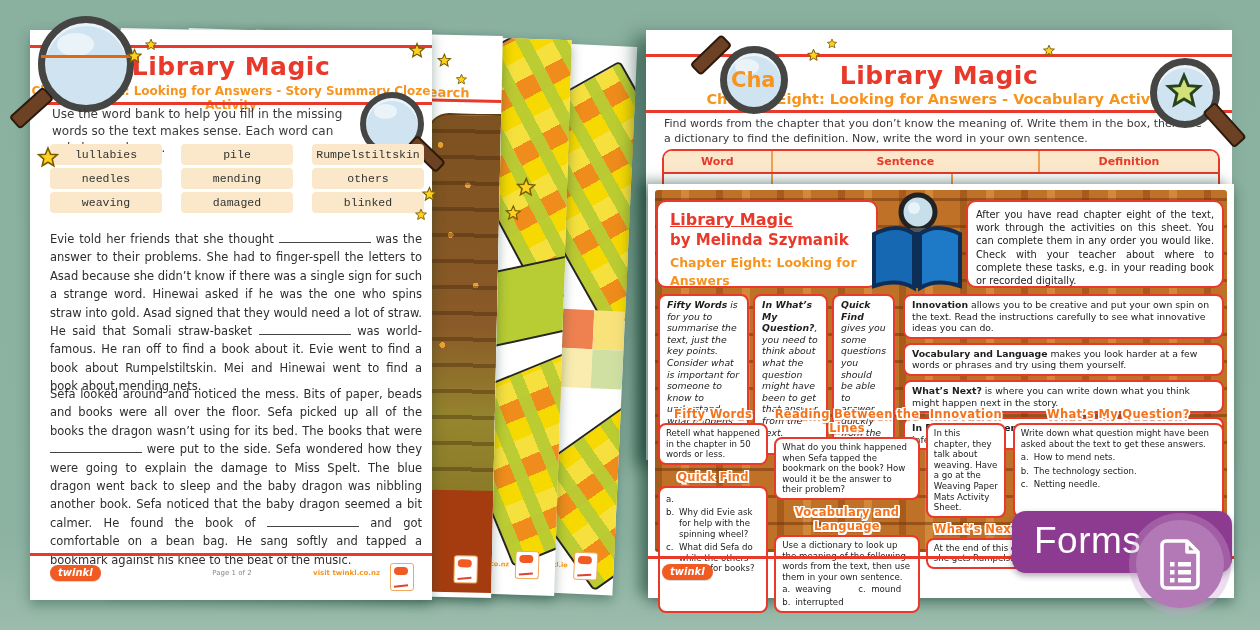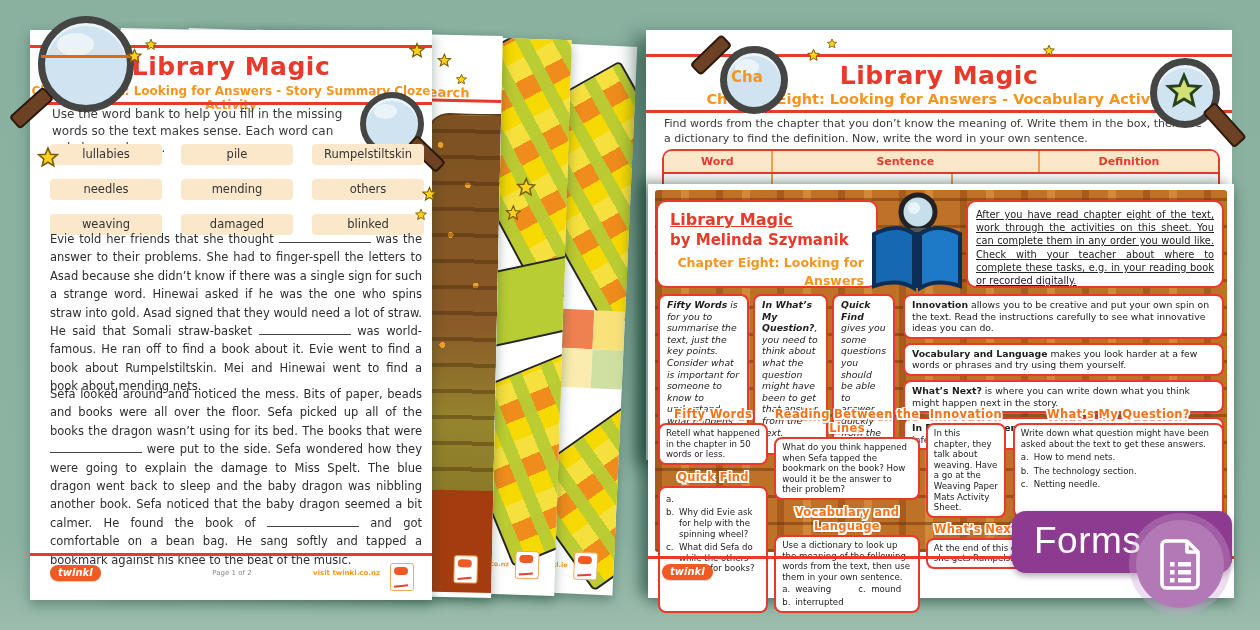--- a/index.html
+++ b/index.html
@@ -36,21 +36,21 @@
     background-color:#c07128;
     background-image:
       repeating-linear-gradient(0deg,rgba(100,45,8,.45) 0 3px,rgba(0,0,0,0) 3px 27px),
       repeating-linear-gradient(90deg,rgba(140,70,15,.5) 0 7px,rgba(0,0,0,0) 7px 26px,rgba(245,180,90,.35) 26px 34px,rgba(0,0,0,0) 34px 61px);
     border-radius:3px;}
   .star-svg{position:absolute;}
   
   .cloze{left:30px;top:30px;width:402px;height:570px;z-index:5;}
   .cloze .instr{position:absolute;left:22px;top:76px;width:310px;font-size:12px;line-height:17px;color:#3a3a3a;}
   .wordbank{position:absolute;left:20px;top:114px;width:374px;}
-  .wb-row{display:flex;gap:19px;margin-bottom:14px;}
+  .wb-row{display:flex;gap:19px;margin-bottom:3px;font-family:Liberation Mono, monospace;}
   .wb-cell{flex:1;background:#fbe8cb;border-radius:4px;height:21px;line-height:21px;text-align:center;
     font-size:11.5px;color:#333;}
   .para{position:absolute;left:20px;width:372px;font-size:11.5px;line-height:18.4px;color:#2e2e2e;text-align:justify;}
   .blank{display:inline-block;width:92px;height:9px;border-bottom:1.3px solid #444;}
   .cloze-footline{top:523px;}
   .cloze .footer{position:absolute;left:20px;right:18px;top:531px;height:30px;}
   .pagenum{position:absolute;left:0;right:0;top:8px;text-align:center;font-size:7px;color:#888;}
   .visiturl{position:absolute;right:34px;top:8px;font-size:7px;color:#f7941d;font-weight:bold;}
   
   .p2{left:115px;top:32px;width:382px;height:562px;z-index:4;transform:rotate(1.2deg);}
@@ -82,21 +82,21 @@
   .vbody{display:flex;height:47px;}
   .vbody .vc{border-right:2px solid #f0a050;} .vc:last-child{border-right:none;}
   .w1{width:19.4%;} .w2{width:32.4%;} .w3{width:48.2%;}
   .cha{position:absolute;font-weight:bold;color:#f7941d;}
   
   .sheet{left:648px;top:184px;width:586px;height:414px;z-index:7;box-shadow:-10px -3px 12px rgba(10,50,35,.4),0 6px 12px rgba(15,60,45,.4);}
   .sheet .busy{height:362px;}
   .whitebox{position:absolute;background:#fff;border:2px solid #e8392a;border-radius:10px;}
   .hdr-title{font-size:16px;font-weight:bold;color:#e8392a;text-decoration:underline;line-height:20px;}
   .hdr-author{font-size:15px;font-weight:bold;color:#e8392a;line-height:20px;}
-  .hdr-chap{font-size:12.5px;font-weight:bold;color:#f7941d;line-height:18px;margin-top:4px;text-align:right;}
+  .hdr-chap{font-size:12.5px;font-weight:bold;color:#f7941d;line-height:18px;margin-top:4px;}
   .introtxt{font-size:9.8px;line-height:13.2px;color:#222;text-align:justify;padding:6px 8px;}
   .desc-cols{position:absolute;left:10px;top:110px;width:566px;display:flex;gap:8px;}
   .desc-colL{width:237px;display:flex;flex-direction:row;gap:4px;font-style:italic;}
   .desc-colR{flex:1;display:flex;flex-direction:column;gap:4px;}
   .desc-box{background:#fff;border:2px solid #e8392a;border-radius:8px;padding:3px 7px;
     font-size:9.3px;line-height:11.6px;color:#222;}
   .desc-box b{color:#1d1d1d;}
   .tasks{position:absolute;left:10px;top:222px;width:566px;display:flex;gap:6px;}
   .tcol{display:flex;flex-direction:column;}
   .c1{width:118px;} .c2{width:156px;} .c34{flex:1;}
@@ -238,21 +238,21 @@
   </div>
 
   <div class="page vocab">
     <div class="redline" style="top:24px;"></div>
     <div class="title" style="top:31px;font-size:25px;">Library Magic</div>
     <div class="subtitle" style="top:61px;font-size:14.5px;">Chapter Eight: Looking for Answers - Vocabulary Activity</div>
     <div class="redline" style="top:80px;"></div>
 
     <div class="mag" style="left:74px;top:16px;width:54px;height:54px;border-width:7px;z-index:2;">
       <div class="glint"></div>
-      <span class="cha" style="left:4px;top:15px;font-size:15px;">Cha</span>
+      <span class="cha" style="left:4px;top:15px;font-size:21px;">Cha</span>
       <div class="handle" style="left:-24px;top:-20px;transform:rotate(46deg);width:12px;height:40px;"></div>
     </div>
 
     <div class="mag" style="left:504px;top:28px;width:56px;height:56px;border-width:7px;z-index:2;">
       <svg width="40" height="40" viewBox="0 0 24 24" style="position:absolute;left:7px;top:7px;">
           <path d="M12 2l2.6 6.2 6.7.5-5.1 4.4 1.6 6.6L12 16.2 6.2 19.7l1.6-6.6-5.1-4.4 6.7-.5z" fill="#d3df77" stroke="#27421f" stroke-width="1.7"></path>
         </svg>
       <div class="handle" style="right:-20px;bottom:-28px;transform:rotate(-42deg);width:13px;height:44px;"></div>
     </div>
     <svg class="star-svg" width="15" height="15" viewBox="0 0 24 24" style="left:160px;top:18px;">
@@ -294,21 +294,21 @@
       <svg width="112" height="104" viewBox="0 0 112 104">
         <circle cx="58" cy="22" r="17" fill="#c7dfeb" stroke="#222" stroke-width="5"></circle>
         <circle cx="54" cy="18" r="6" fill="#e8f4fa"></circle>
         <rect x="50" y="38" width="16" height="8" fill="#555"></rect>
         <path d="M14 44 Q38 32 54 44 L54 98 Q38 88 14 96 Z" fill="#1668b3" stroke="#0d2f57" stroke-width="4"></path>
         <path d="M100 44 Q76 32 60 44 L60 98 Q76 88 100 96 Z" fill="#1e7ac6" stroke="#0d2f57" stroke-width="4"></path>
         <rect x="54" y="42" width="6" height="56" fill="#0d2f57"></rect>
       </svg>
     </div>
 
-    <div class="whitebox introtxt" style="left:318px;top:16px;width:258px;height:88px;box-sizing:border-box;text-decoration:underline;">After you have read chapter eight of the text, work through the activities on this sheet. You can complete them in any order you would like. Check with your teacher about where to complete these tasks, e.g. in your reading book or recorded digitally.</div>
+    <div class="whitebox introtxt" style="left:318px;top:16px;width:258px;height:88px;box-sizing:border-box;">After you have read chapter eight of the text, work through the activities on this sheet. You can complete them in any order you would like. Check with your teacher about where to complete these tasks, e.g. in your reading book or recorded digitally.</div>
 
     <div class="desc-cols">
       <div class="desc-colL">
         <div class="desc-box"><b>Fifty Words</b> is for you to summarise the text, just the key points. Consider what is important for someone to know to understand what happens in the text.</div>
         <div class="desc-box"><b>In What’s My Question?</b>, you need to think about what the question might have been to get that answer from the text.</div>
         <div class="desc-box"><b>Quick Find</b> gives you some questions you should be able to answer quickly from the text.</div>
       </div>
       <div class="desc-colR">
         <div class="desc-box"><b>Innovation</b> allows you to be creative and put your own spin on the text. Read the instructions carefully to see what innovative ideas you can do.</div>
         <div class="desc-box"><b>Vocabulary and Language</b> makes you look harder at a few words or phrases and try using them yourself.</div>

